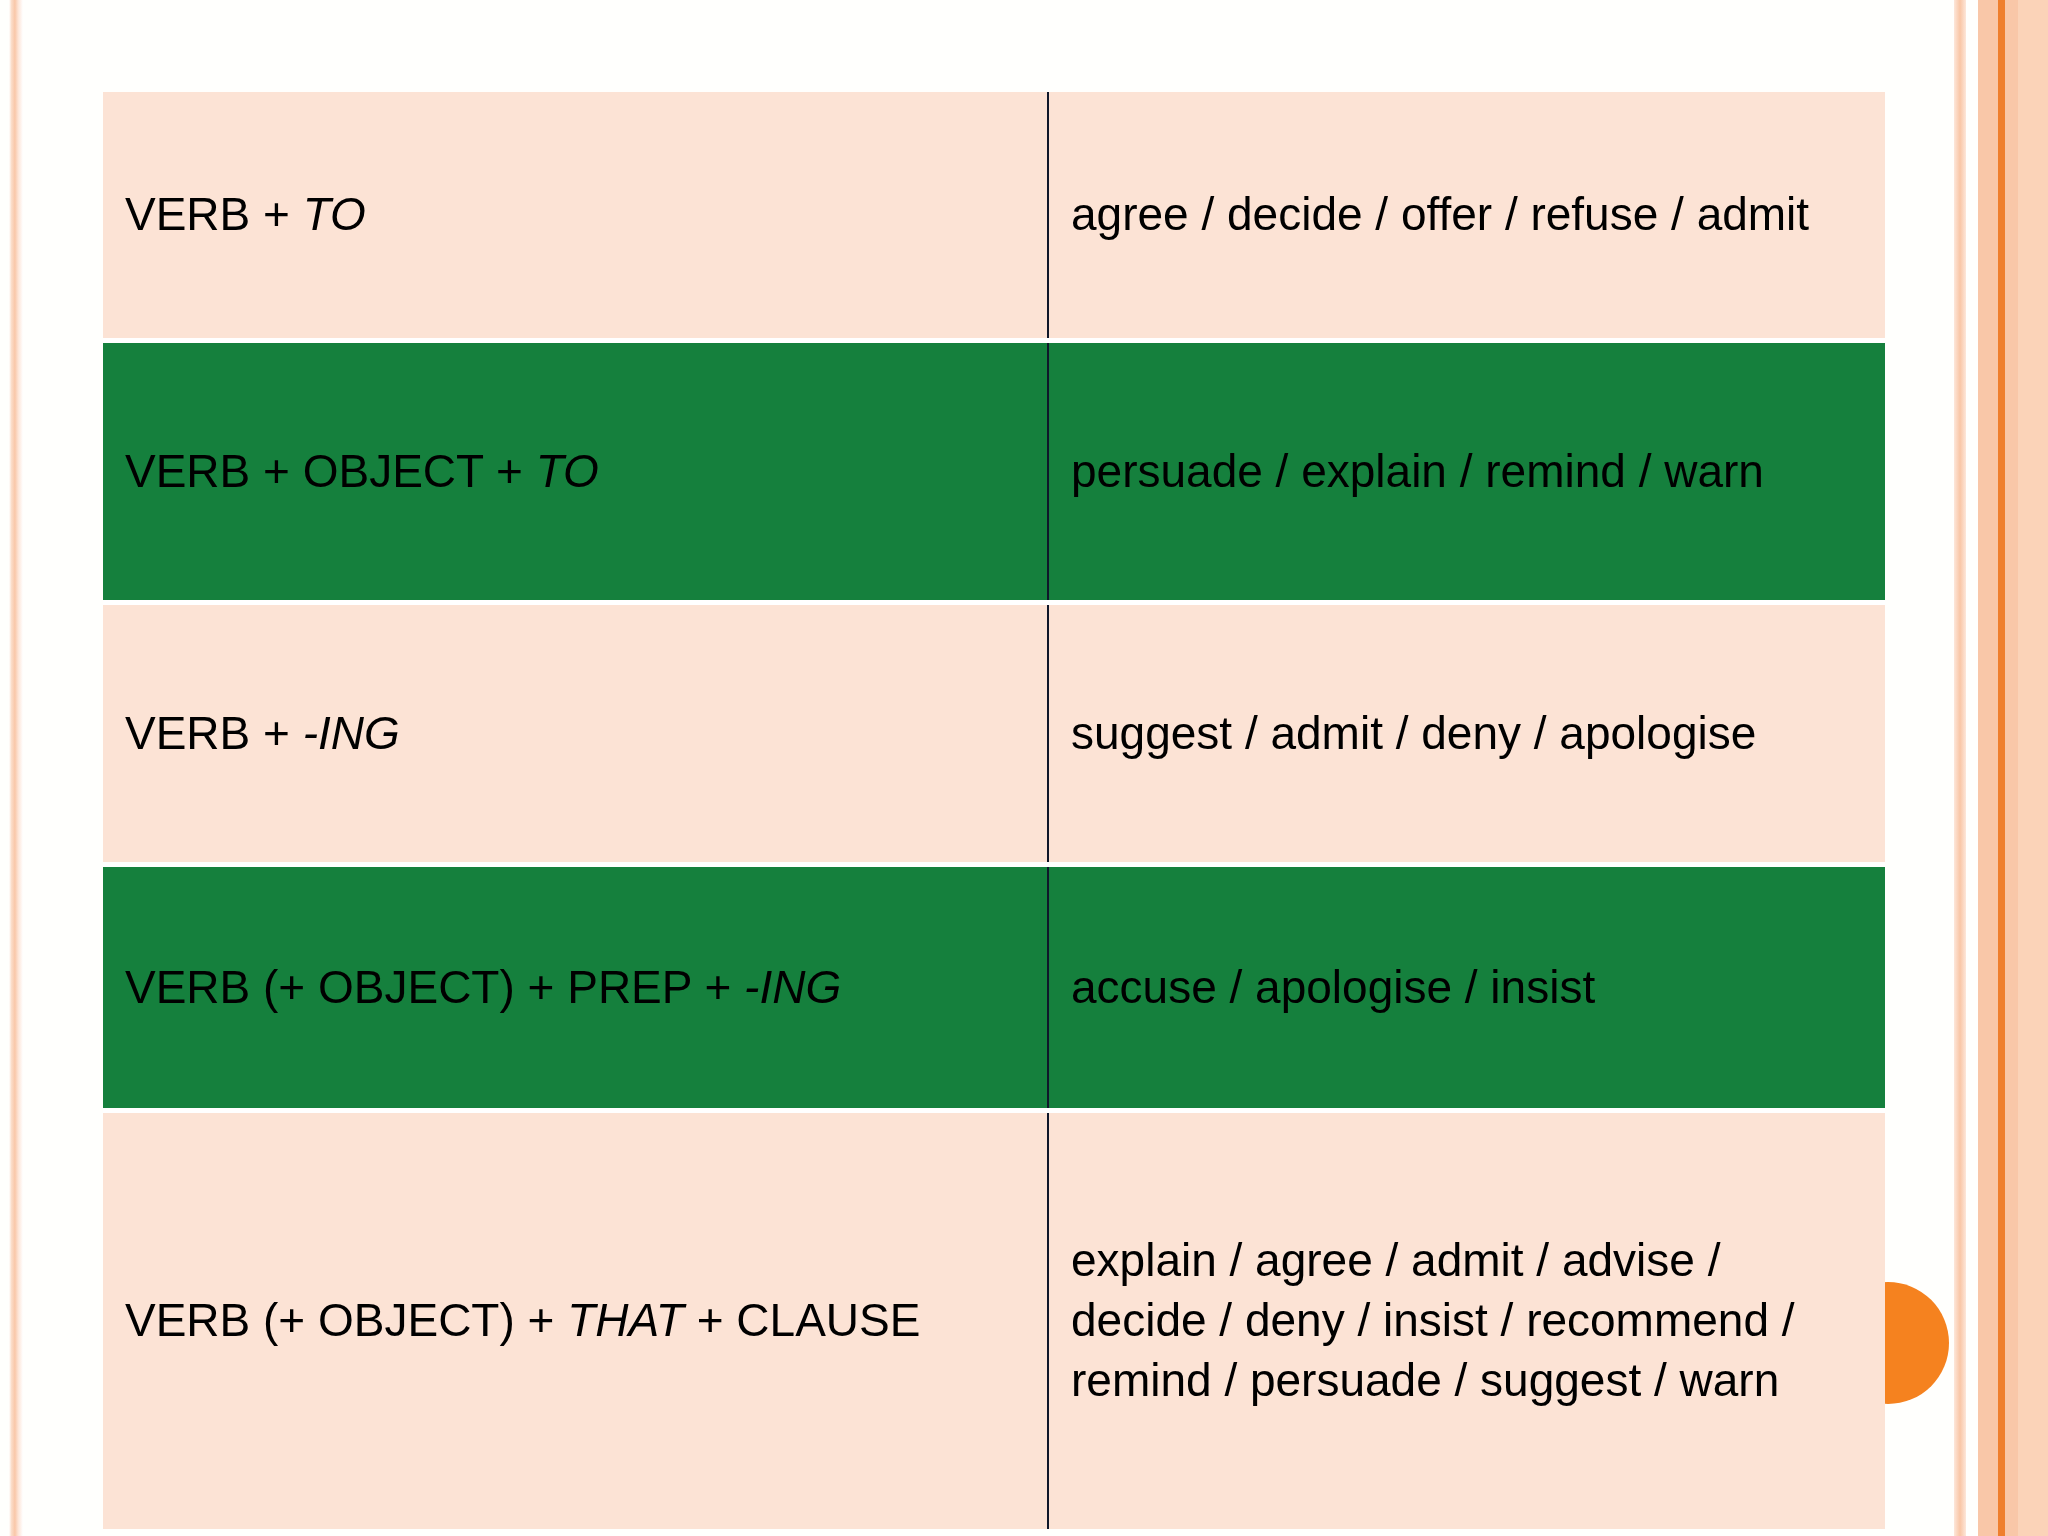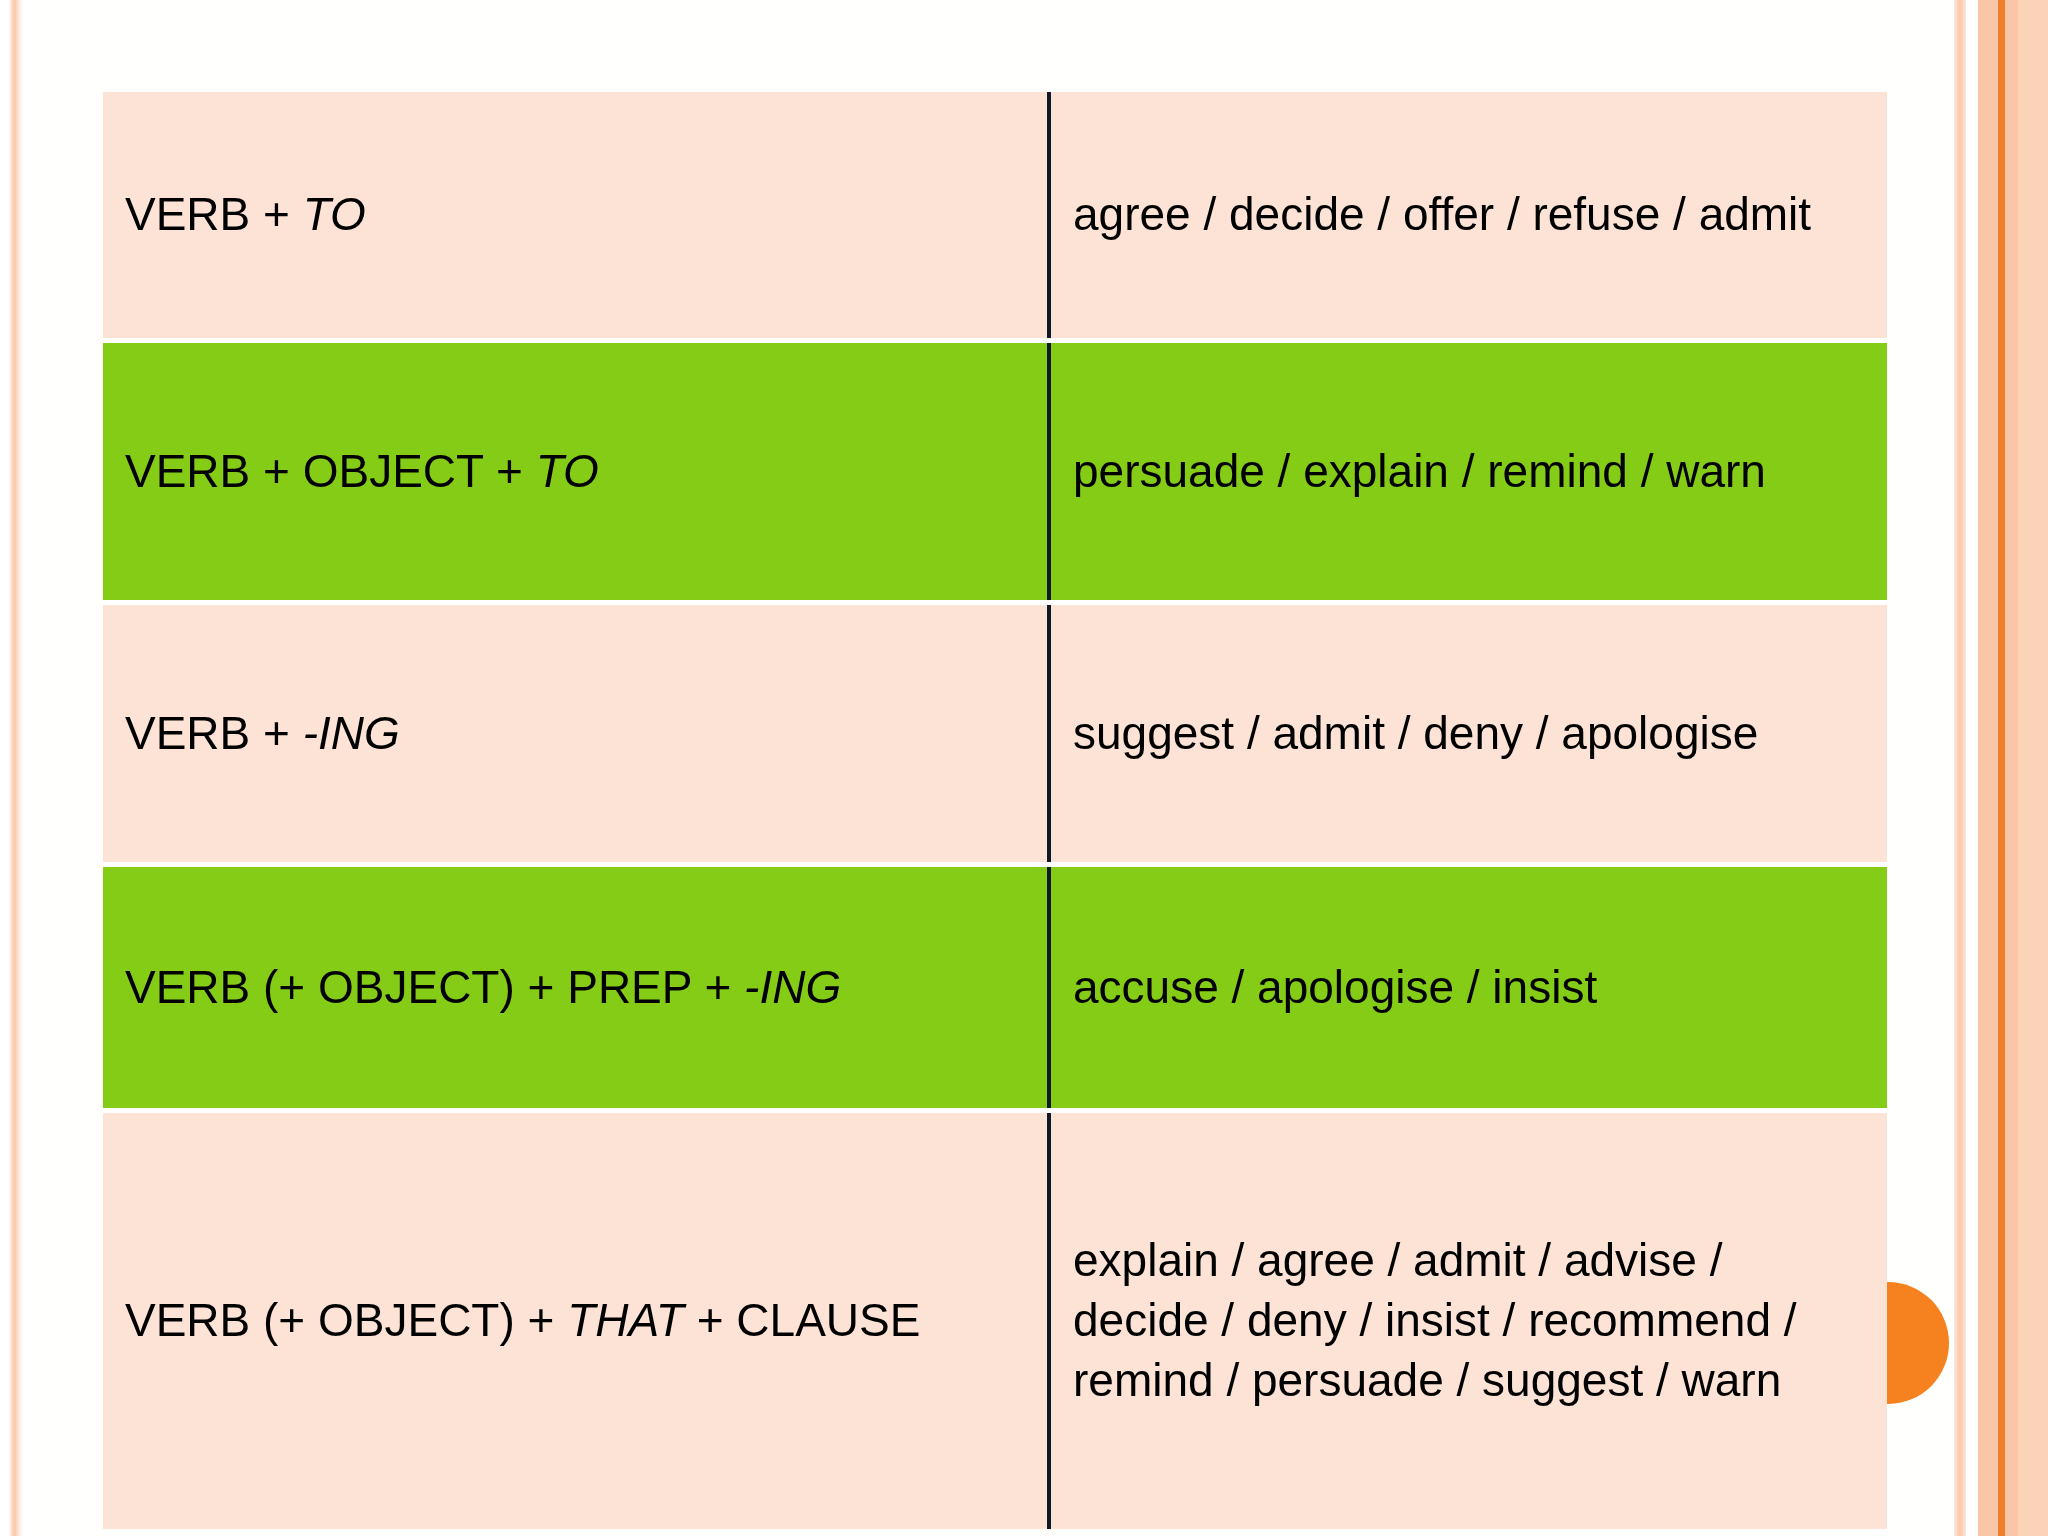--- a/index.html
+++ b/index.html
@@ -65,24 +65,24 @@
   }
   .grammar-table td {
     vertical-align: middle;
     padding: 0 22px;
     font-size: 46px;
     line-height: 1.30;
     color: #000000;
     border: none;
   }
   .grammar-table td.col-pattern { width: 900px; }
-  .grammar-table td.col-verbs   { width: 792px; border-left: 4px solid #0f172a; }
+  .grammar-table td.col-verbs   { width: 792px; border-left: 2px solid #0f172a; }
 
   tr.row-light td { background: #fce3d5; }
-  tr.row-dark  td { background: #84cc16; }
+  tr.row-dark  td { background: #15803d; }
   tr.spacer td { height: 5px; padding: 0; background: #ffffff; font-size: 0; line-height: 0; }
 
   .r1 td { height: 246px; margin-top: 26px; }
   .r2 td { height: 257px; }
   .r3 td { height: 257px; }
   .r4 td { height: 241px; }
   .r5 td { height: 416px; }
 
   em.it { font-style: italic; }
 </style>

